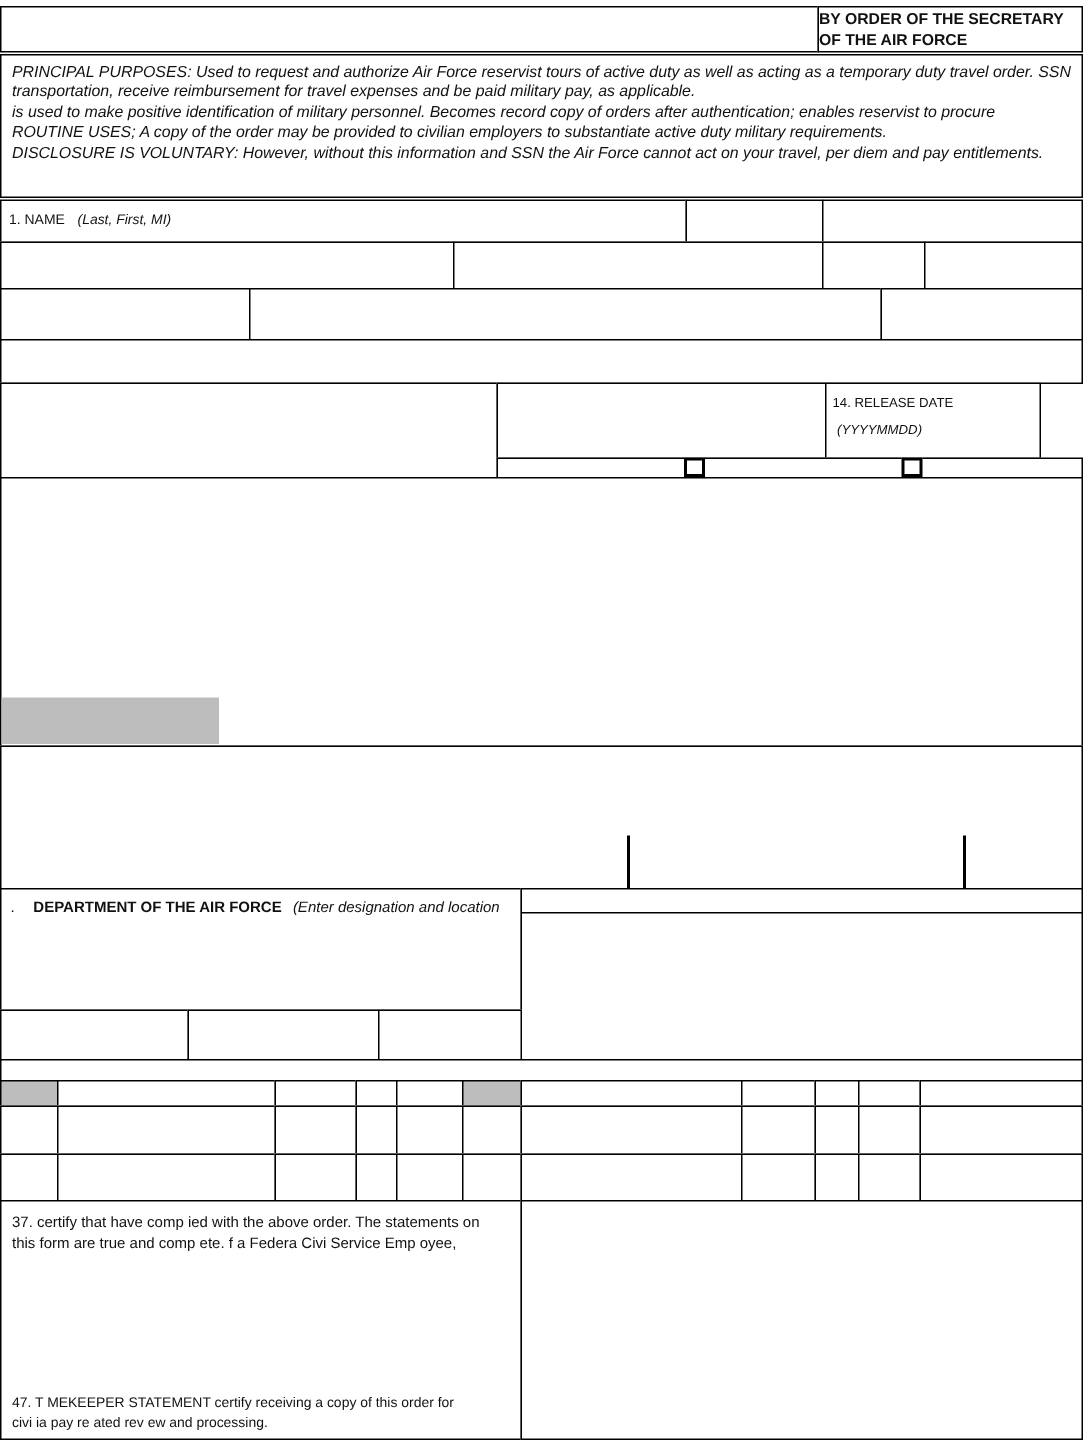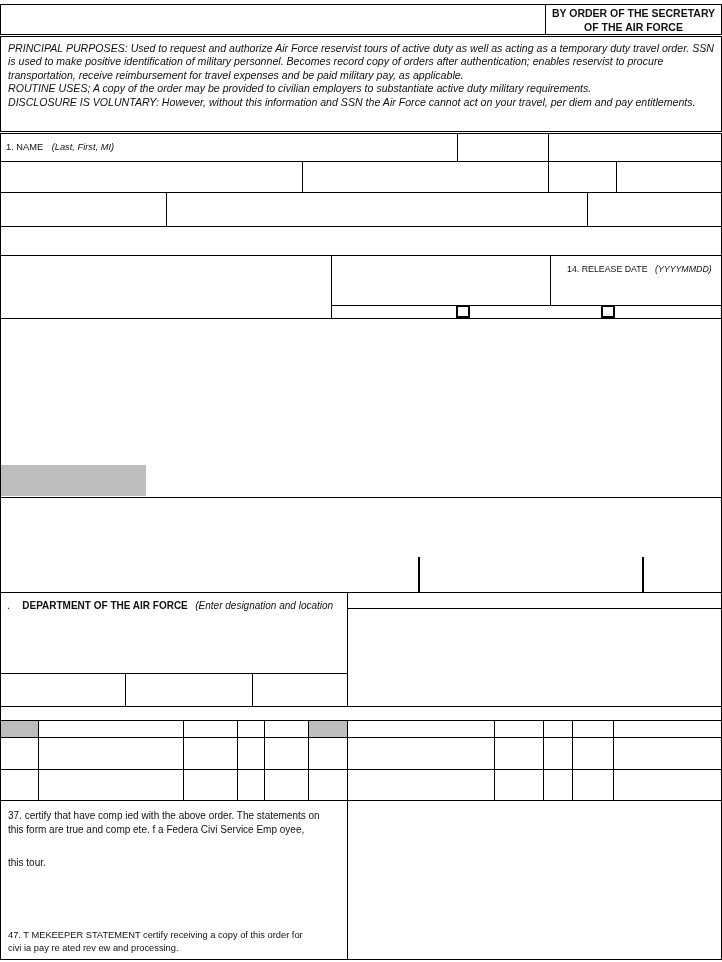--- a/index.html
+++ b/index.html
@@ -16,29 +16,29 @@
   .cb{position:absolute;box-sizing:border-box;width:14px;height:13px;border:2px solid #000;background:#fff;}
   .t37{font-size:10px;line-height:14.2px;}
   .t47{font-size:9.3px;line-height:12.5px;}
 </style>
 </head>
 <body>
 
 <div id="form">
 
   <div class="cell" style="left:0;top:4px;width:546px;height:31px;"></div>
-  <div class="cell" style="left:545px;top:4px;width:177px;height:31px;text-align:center;padding-top:2px;">
+  <div class="cell" style="left:545px;top:4px;width:177px;height:31px;text-align:left;padding-top:2px;">
     <div class="b" style="font-size:10.5px;line-height:13.5px;">BY ORDER OF THE SECRETARY</div>
     <div class="b" style="font-size:10.5px;line-height:13.5px;">OF THE AIR FORCE</div>
   </div>
 
   <div class="cell" style="left:0;top:36px;width:722px;height:96px;padding:5px 4px 0 7px;">
     <div class="pline">PRINCIPAL PURPOSES: Used to request and authorize Air Force reservist tours of active duty as well as acting as a temporary duty travel order. SSN</div>
+    <div class="pline">transportation, receive reimbursement for travel expenses and be paid military pay, as applicable.</div>
     <div class="pline">is used to make positive identification of military personnel. Becomes record copy of orders after authentication; enables reservist to procure</div>
-    <div class="pline">transportation, receive reimbursement for travel expenses and be paid military pay, as applicable.</div>
     <div class="pline">ROUTINE USES; A copy of the order may be provided to civilian employers to substantiate active duty military requirements.</div>
     <div class="pline">DISCLOSURE IS VOLUNTARY: However, without this information and SSN the Air Force cannot act on your travel, per diem and pay entitlements.</div>
   </div>
 
   <div class="cell" style="left:0;top:133px;width:458px;height:29px;padding:2px 0 0 5px;">
     <span class="lbl">1. NAME</span>
     <span class="lbl it" style="margin-left:4px;">(Last, First, MI)</span>
   </div>
   <div class="cell" style="left:457px;top:133px;width:92px;height:29px;"></div>
   <div class="cell" style="left:548px;top:133px;width:174px;height:29px;"></div>
@@ -49,21 +49,21 @@
   <div class="cell" style="left:616px;top:161px;width:106px;height:32px;"></div>
 
   <div class="cell" style="left:0;top:192px;width:167px;height:35px;"></div>
   <div class="cell" style="left:166px;top:192px;width:422px;height:35px;"></div>
   <div class="cell" style="left:587px;top:192px;width:135px;height:35px;"></div>
 
   <div class="cell" style="left:0;top:226px;width:722px;height:30px;"></div>
 
   <div class="cell" style="left:0;top:255px;width:332px;height:64px;"></div>
   <div class="cell" style="left:331px;top:255px;width:220px;height:51px;"></div>
-  <div class="cell" style="left:550px;top:255px;width:172px;height:51px;padding:2px 0 0 16px;">
+  <div class="cell" style="left:550px;top:255px;width:144px;height:51px;padding:2px 0 0 4px;">
     <span class="lbl" style="font-size:8.8px;">14. RELEASE DATE</span>
     <span class="lbl it" style="font-size:8.8px;margin-left:3px;">(YYYYMMDD)</span>
   </div>
   <div class="cell" style="left:331px;top:305px;width:391px;height:14px;">
     <span class="cb" style="left:124px;top:-1px;"></span>
     <span class="cb" style="left:269px;top:-1px;"></span>
   </div>
 
   <div class="cell" style="left:0;top:318px;width:722px;height:180px;">
     <div class="abs gray" style="left:0px;top:146px;width:145px;height:31px;"></div>
@@ -122,21 +122,20 @@
   <div class="cell" style="left:543px;top:769px;width:30px;height:32px;"></div>
   <div class="cell" style="left:572px;top:769px;width:42px;height:32px;"></div>
   <div class="cell" style="left:613px;top:769px;width:109px;height:32px;"></div>
 
   <div class="cell" style="left:0;top:800px;width:348px;height:160px;">
     <div class="abs t37" style="left:7px;top:8px;width:335px;">
       <div>37.  certify that  have comp ied with the above order. The statements on</div>
       <div>this form are true and comp ete.  f a Federa  Civi  Service Emp oyee,</div>
     </div>
     <div class="abs t37" style="left:7px;top:55px;width:335px;">
-      <div>this tour.</div>
     </div>
     <div class="abs t47" style="left:7px;top:128px;width:335px;">
       <div>47. T MEKEEPER STATEMENT   certify receiving a copy of this order for</div>
       <div>civi ia  pay re ated rev ew and processing.</div>
     </div>
   </div>
 
   <div class="cell" style="left:347px;top:800px;width:375px;height:160px;"></div>
 
 </div>

